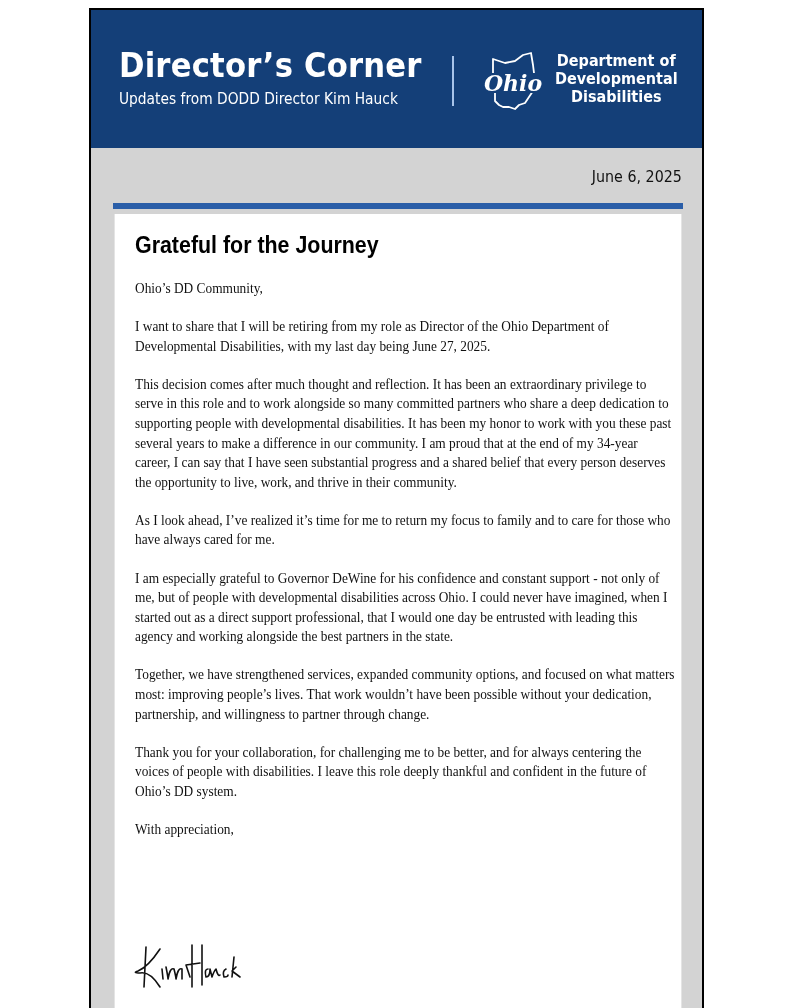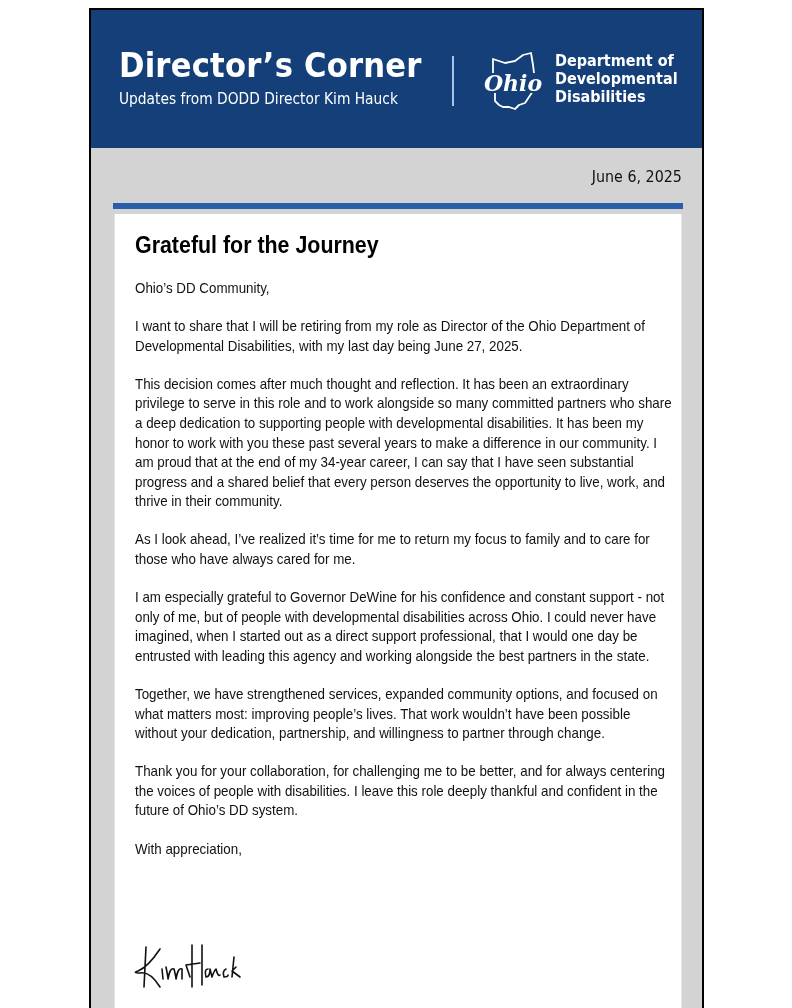--- a/index.html
+++ b/index.html
@@ -8,20 +8,21 @@
       font-family: "Liberation Sans", "DejaVu Sans", sans-serif;
     }
     .frame {
       position: absolute; left: 89px; top: 8px; width: 615px; height: 1010px;
       border: 2px solid #000; border-bottom: none;
       background: #d3d3d3;
     }
     .header {
       position: absolute; left: 0; top: 0; width: 100%; height: 138px;
       background: #143f78;
+      text-align: center;
     }
     .h-title {
       position: absolute; left: 28px; top: 36px;
       color: #fff; font-weight: bold; font-size: 33px; letter-spacing: 0.2px;
       font-family: "DejaVu Sans", sans-serif;
       transform: scaleX(0.93); transform-origin: left top;
     }
     .h-sub {
       position: absolute; left: 28px; top: 80px;
       color: #fff; font-size: 15px;
@@ -54,21 +55,21 @@
       background: #ffffff; border-left: 1px solid #e4e4e4; border-right: 1px solid #e4e4e4;
     }
     .card-title {
       position: absolute; left: 20px; top: 18px;
       font-size: 23px; font-weight: bold; color: #000;
       font-family: "Liberation Sans", sans-serif;
       transform: scaleX(0.93); transform-origin: left top;
     }
     .body-text {
       position: absolute; left: 20px; top: 65px; width: 540px;
-      font-family: Liberation Sans, sans-serif; font-size: 14.6px; line-height: 19.6px; color: #111;
+      font-family: Liberation Serif, serif; font-size: 14.6px; line-height: 19.6px; color: #111;
     }
     .para {
       margin-bottom: 18.5px;
       transform: scaleX(0.915); transform-origin: left top;
       width: 590px;
     }
     .signature { position: absolute; left: 15px; top: 723px; width: 120px; height: 60px; }
   </style>
 </head>
 <body>

